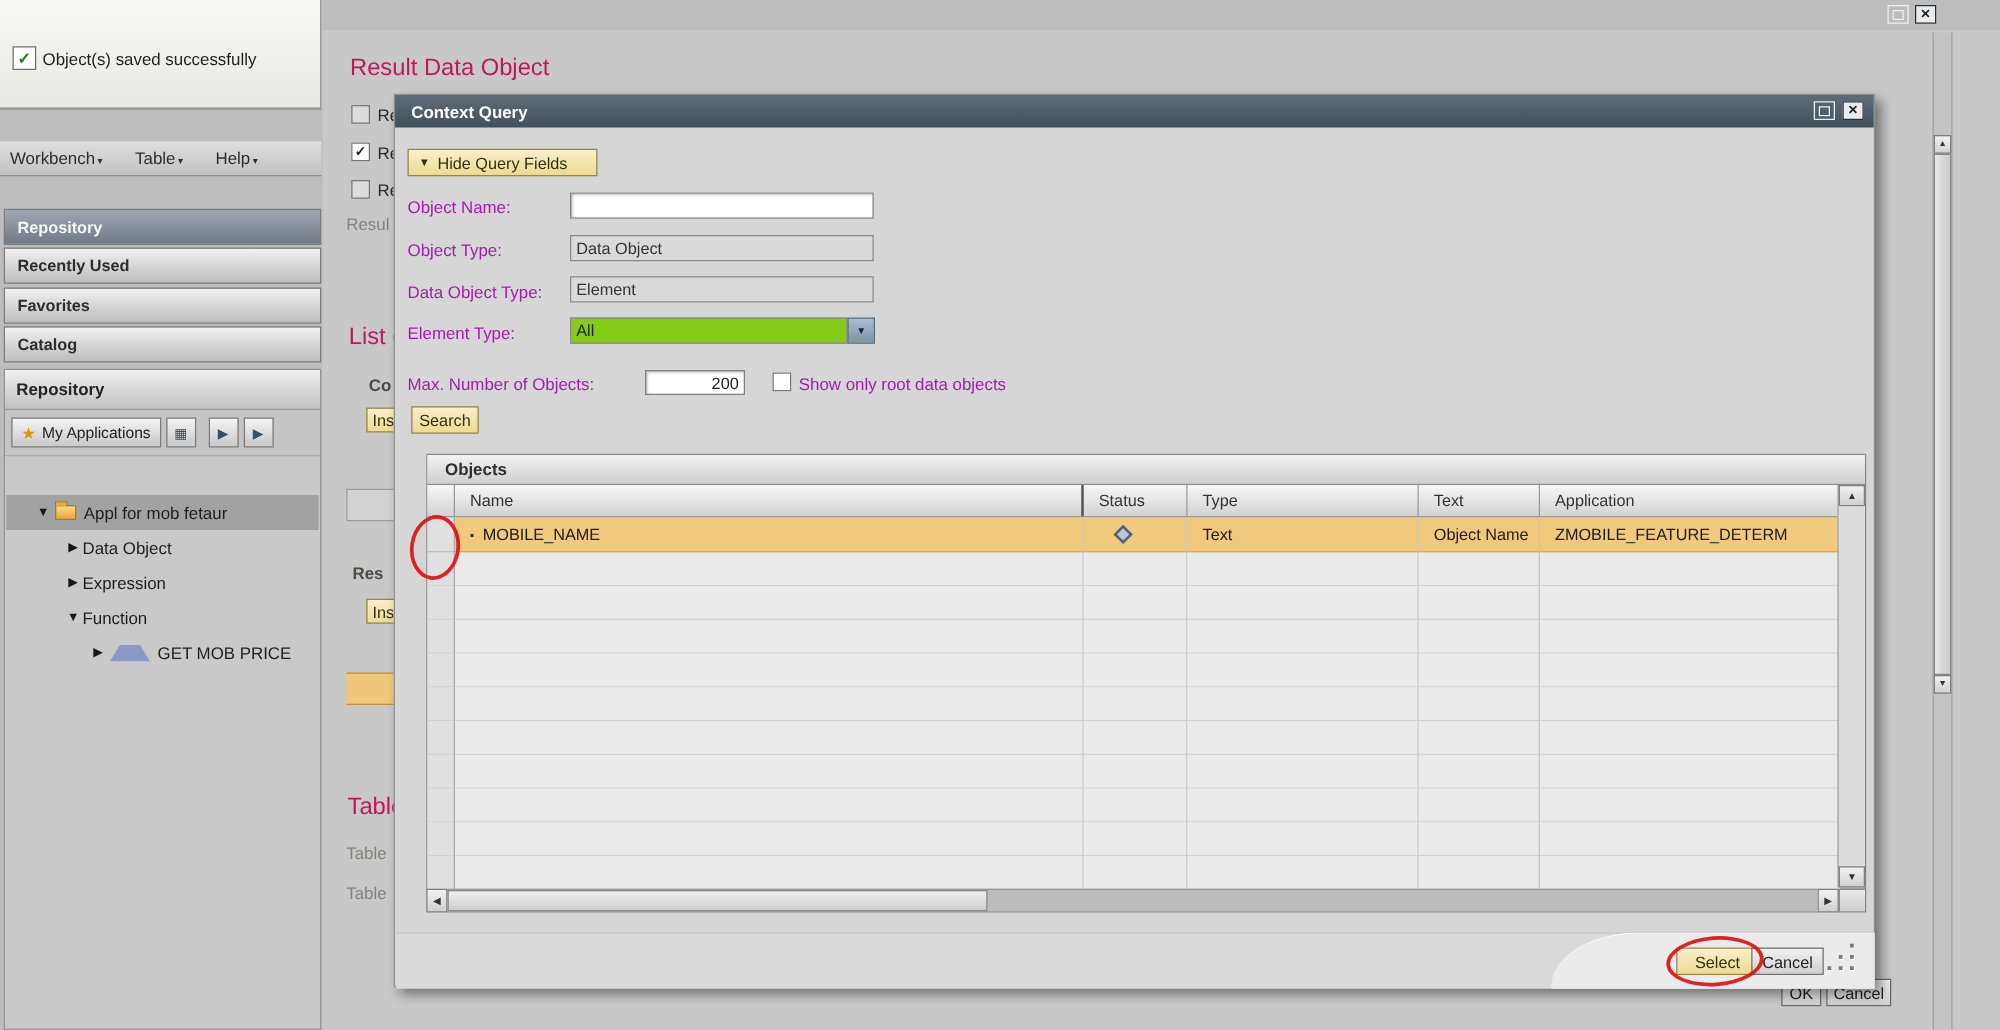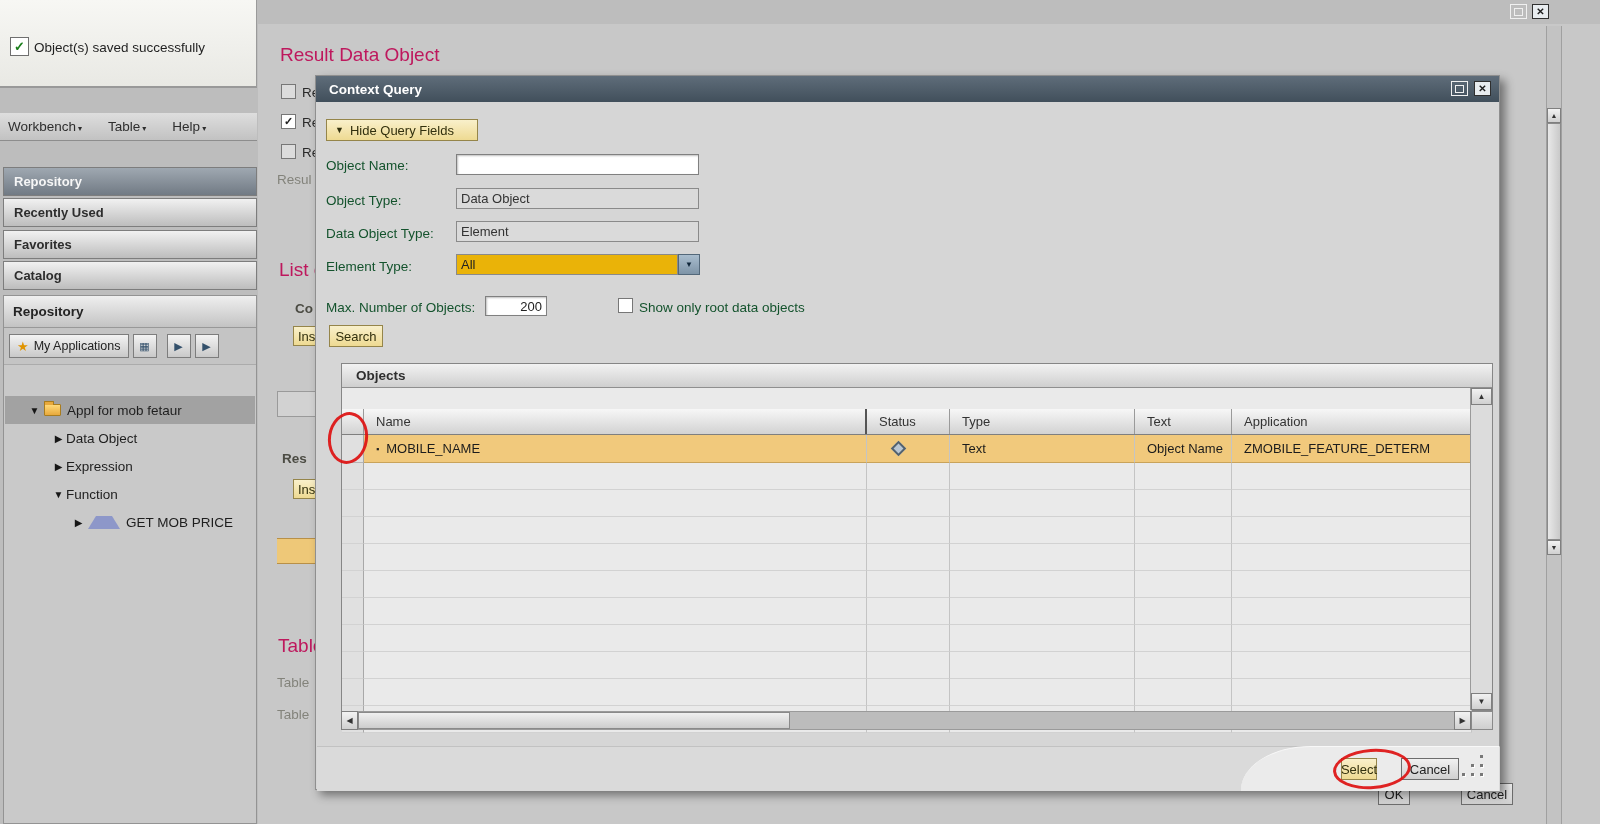--- a/index.html
+++ b/index.html
@@ -58,30 +58,30 @@
   .cb-label{position:absolute;font-size:13.5px;color:#2a2a2a;white-space:nowrap;}
   .ts-scroll{position:absolute;left:1288px;top:26px;width:16px;height:798px;background:#c3c3c3;border-left:1px solid #a0a0a0;border-right:1px solid #a0a0a0;box-sizing:border-box;}
   .ts-scroll .s-btn{position:absolute;left:0;width:14px;height:15px;}
   .ts-thumb{position:absolute;left:0;top:97px;width:14px;height:417px;background:linear-gradient(90deg,#e8e8e8,#c9c9c9);border:1px solid #8a8a8a;box-sizing:border-box;}
   .grip{position:absolute;width:28px;height:28px;}
   .grip i{position:absolute;left:22px;top:3px;width:3px;height:3px;background:#787878;box-shadow:-9px 9px #787878,0 9px #787878,-18px 18px #787878,-9px 18px #787878,0 18px #787878, -8px 10px #fff,1px 10px #fff,-17px 19px #fff,-8px 19px #fff,1px 19px #fff;}
 
   
   .cq{position:absolute;left:315px;top:75px;width:1185px;height:715px;z-index:50;box-shadow:5px 5px 9px rgba(0,0,0,0.45);background:#d6d6d6;border:1px solid #8f8f8f;box-sizing:border-box;}
   .cq-title{position:absolute;left:0;top:0;width:100%;height:26px;background:linear-gradient(#5f6d7a,#414f5b);display:flex;align-items:center;padding-left:13px;box-sizing:border-box;color:#fff;font-weight:bold;font-size:13.5px;}
-  .fld-label{position:absolute;left:10px;font-size:13.5px;color:#14532d;white-space:nowrap;}
+  .fld-label{position:absolute;left:10px;font-size:13.5px;color:#a21caf;white-space:nowrap;}
   .inp{position:absolute;left:140px;width:243px;height:21px;background:#fff;border:1px solid #808080;box-shadow:inset 1px 1px 2px rgba(0,0,0,0.25);box-sizing:border-box;font-family:"Liberation Sans",sans-serif;font-size:13px;padding:0 4px;color:#222;}
   .ro{position:absolute;left:140px;width:243px;height:21px;background:#dadada;border:1px solid #8a8a8a;box-sizing:border-box;font-size:13px;color:#333;display:flex;align-items:center;padding-left:4px;}
-  .ddl{position:absolute;left:140px;width:222px;height:21px;background:#eab308;border:1px solid #8a8a8a;box-sizing:border-box;font-size:13px;color:#222;display:flex;align-items:center;padding-left:4px;}
+  .ddl{position:absolute;left:140px;width:222px;height:21px;background:#84cc16;border:1px solid #8a8a8a;box-sizing:border-box;font-size:13px;color:#222;display:flex;align-items:center;padding-left:4px;}
   .ddl-btn{position:absolute;left:362px;width:22px;height:21px;background:linear-gradient(#a9bdce,#7e94a7);border:1px solid #53687a;display:flex;align-items:center;justify-content:center;font-size:8px;color:#10263a;box-sizing:border-box;}
   .hqf{position:absolute;left:10px;top:43px;width:152px;height:22px;justify-content:flex-start;padding-left:8px;}
   .hqf .ico{font-size:9px;margin-right:6px;}
   .objects{position:absolute;left:25px;top:287px;width:1152px;height:348px;border:1px solid #868686;box-sizing:border-box;background:#eaeaea;}
   .obj-head{height:24px;background:linear-gradient(#f2f2f2,#cfcfcf);border-bottom:1px solid #8f8f8f;display:flex;align-items:center;padding-left:14px;font-weight:bold;font-size:13.5px;color:#2f2f2f;box-sizing:border-box;}
-  .hrow{display:flex;height:26px;width:calc(100% - 22px);background:linear-gradient(#f7f7f7,#d2d2d2);border-bottom:1px solid #7f7f7f;box-sizing:border-box;margin-top:21px;}
+  .hrow{display:flex;height:26px;width:calc(100% - 22px);background:linear-gradient(#f7f7f7,#d2d2d2);border-bottom:1px solid #7f7f7f;box-sizing:border-box;}
   .hrow .cell{display:flex;align-items:center;font-size:13px;color:#333;border-right:1px solid #9a9a9a;padding-left:12px;box-sizing:border-box;}
   .hrow .c-name{border-right:2px solid #555;}
   .rows{width:calc(100% - 22px);}
   .trow{display:flex;height:27px;box-sizing:border-box;}
   .trow.data{height:28px;}
   .trow .cell{display:flex;align-items:center;border-right:1px solid #c4c4c4;border-bottom:1px solid #d2d2d2;padding-left:12px;box-sizing:border-box;font-size:13px;color:#1c1c1c;background:#eaeaea;}
   .trow .c-sel{background:#e0e0e0;border-right:1px solid #a8a8a8;padding-left:0;}
   .trow.data .cell{background:#f1c97c;border-bottom:1px solid #c9a35a;}
   .trow.data .c-sel{background:#e0e0e0;border-bottom:1px solid #b5b5b5;}
   .c-sel{flex:0 0 22px;} .c-name{flex:0 0 503px;} .c-status{flex:0 0 83px;justify-content:flex-start;} .c-type{flex:0 0 185px;} .c-text{flex:0 0 97px;} .c-app{flex:0 0 240px;}
@@ -90,21 +90,21 @@
   .cq-vscroll{position:absolute;right:0;top:24px;bottom:0;width:22px;background:#d7d7d7;border-left:1px solid #9a9a9a;display:flex;flex-direction:column;box-sizing:border-box;}
   .cq-vscroll .s-btn{height:17px;font-size:8px;}
   .cq-vscroll .vtrack{flex:1;background:#dcdcdc;}
   .cq-hscroll{position:absolute;left:25px;top:635px;width:1130px;height:19px;display:flex;box-sizing:border-box;}
   .cq-hscroll .s-btn{width:17px;height:19px;font-size:8px;}
   .htrack{position:relative;flex:1;background:#bcbcbc;border-top:1px solid #9a9a9a;border-bottom:1px solid #9a9a9a;box-sizing:border-box;}
   .hthumb{position:absolute;left:0;top:0;bottom:0;width:432px;background:linear-gradient(#f0f0f0,#cdcdcd);border:1px solid #8a8a8a;box-sizing:border-box;}
   .corner-btn{position:absolute;left:1155px;top:635px;width:22px;height:19px;background:linear-gradient(#e8e8e8,#cfcfcf);border:1px solid #8a8a8a;box-sizing:border-box;}
   .cq-bottom{position:absolute;left:1px;top:670px;width:1183px;height:44px;background:#dadada;border-top:1px solid #c2c2c2;}
   .cq-curve{position:absolute;left:925px;top:670px;width:258px;height:44px;background:#ebebeb;border-top-left-radius:70px 44px;border-top:1px solid #f8f8f8;}
-  .cq-select{position:absolute;left:1025px;top:682px;width:36px;height:22px;}
+  .cq-select{position:absolute;left:1025px;top:682px;width:66px;height:22px;}
   .cq-cancel{position:absolute;left:1085px;top:682px;width:58px;height:22px;}
 
   
   .anno{position:absolute;border:3px solid #dd1111;border-radius:50%;z-index:300;opacity:0.92;}
   .anno1{left:328px;top:412px;width:34px;height:46px;transform:rotate(8deg);}
   .anno2{left:1333px;top:749px;width:72px;height:34px;transform:rotate(-4deg);}
 </style>
 </head>
 <body>
 
@@ -220,21 +220,21 @@
     <div class="btn-tan" style="position:absolute;left:35px;top:455px;width:28px;height:20px;overflow:hidden;justify-content:flex-start;padding-left:4px;">
         <span>Ins</span>
       </div>
 
     <div style="position:absolute;left:19px;top:514px;width:40px;height:26px;background:#eec878;border-top:1px solid #b89048;border-bottom:1px solid #b89048;box-sizing:border-box;"></div>
 
     <span class="sec-label" style="left:20px;top:611px;">Table</span>
     <span class="gray-label" style="left:19px;top:651px;">Table</span>
     <span class="gray-label" style="left:19px;top:683px;">Table</span>
 
-    <div class="btn-gray" style="position:absolute;left:1120px;top:759px;width:32px;height:22px;">
+    <div class="btn-gray" style="position:absolute;left:1167px;top:759px;width:32px;height:22px;">
         <span>OK</span>
       </div>
     <div class="btn-gray" style="position:absolute;left:1203px;top:759px;width:52px;height:22px;">
         <span>Cancel</span>
       </div>
   </div>
   <div class="ts-scroll">
     <div class="s-btn" style="top:82px;">
         <span>▲</span>
       </div>
@@ -280,21 +280,21 @@
 
   <span class="fld-label" style="top:183px;">Element Type:</span>
   <div class="ddl" style="top:178px;">
       <span>All</span>
     </div>
   <div class="ddl-btn" style="top:178px;">
       <span>▼</span>
     </div>
 
   <span class="fld-label" style="top:224px;">Max. Number of Objects:</span>
-  <input class="inp" style="left: 169px; top: 220px; width: 62px; height: 20px; text-align: right;" value="200">
+  <input class="inp" style="left: 200px; top: 220px; width: 80px; height: 20px; text-align: right;" value="200">
   <div class="cb white" style="left:302px;top:222px;"></div>
   <span class="fld-label" style="left:323px;top:224px;">Show only root data objects</span>
 
   <div class="btn-tan" style="position:absolute;left:13px;top:249px;width:54px;height:22px;">
       <span>Search</span>
     </div>
 
   <div class="objects">
     <div class="obj-head">
         <span>Objects</span>

